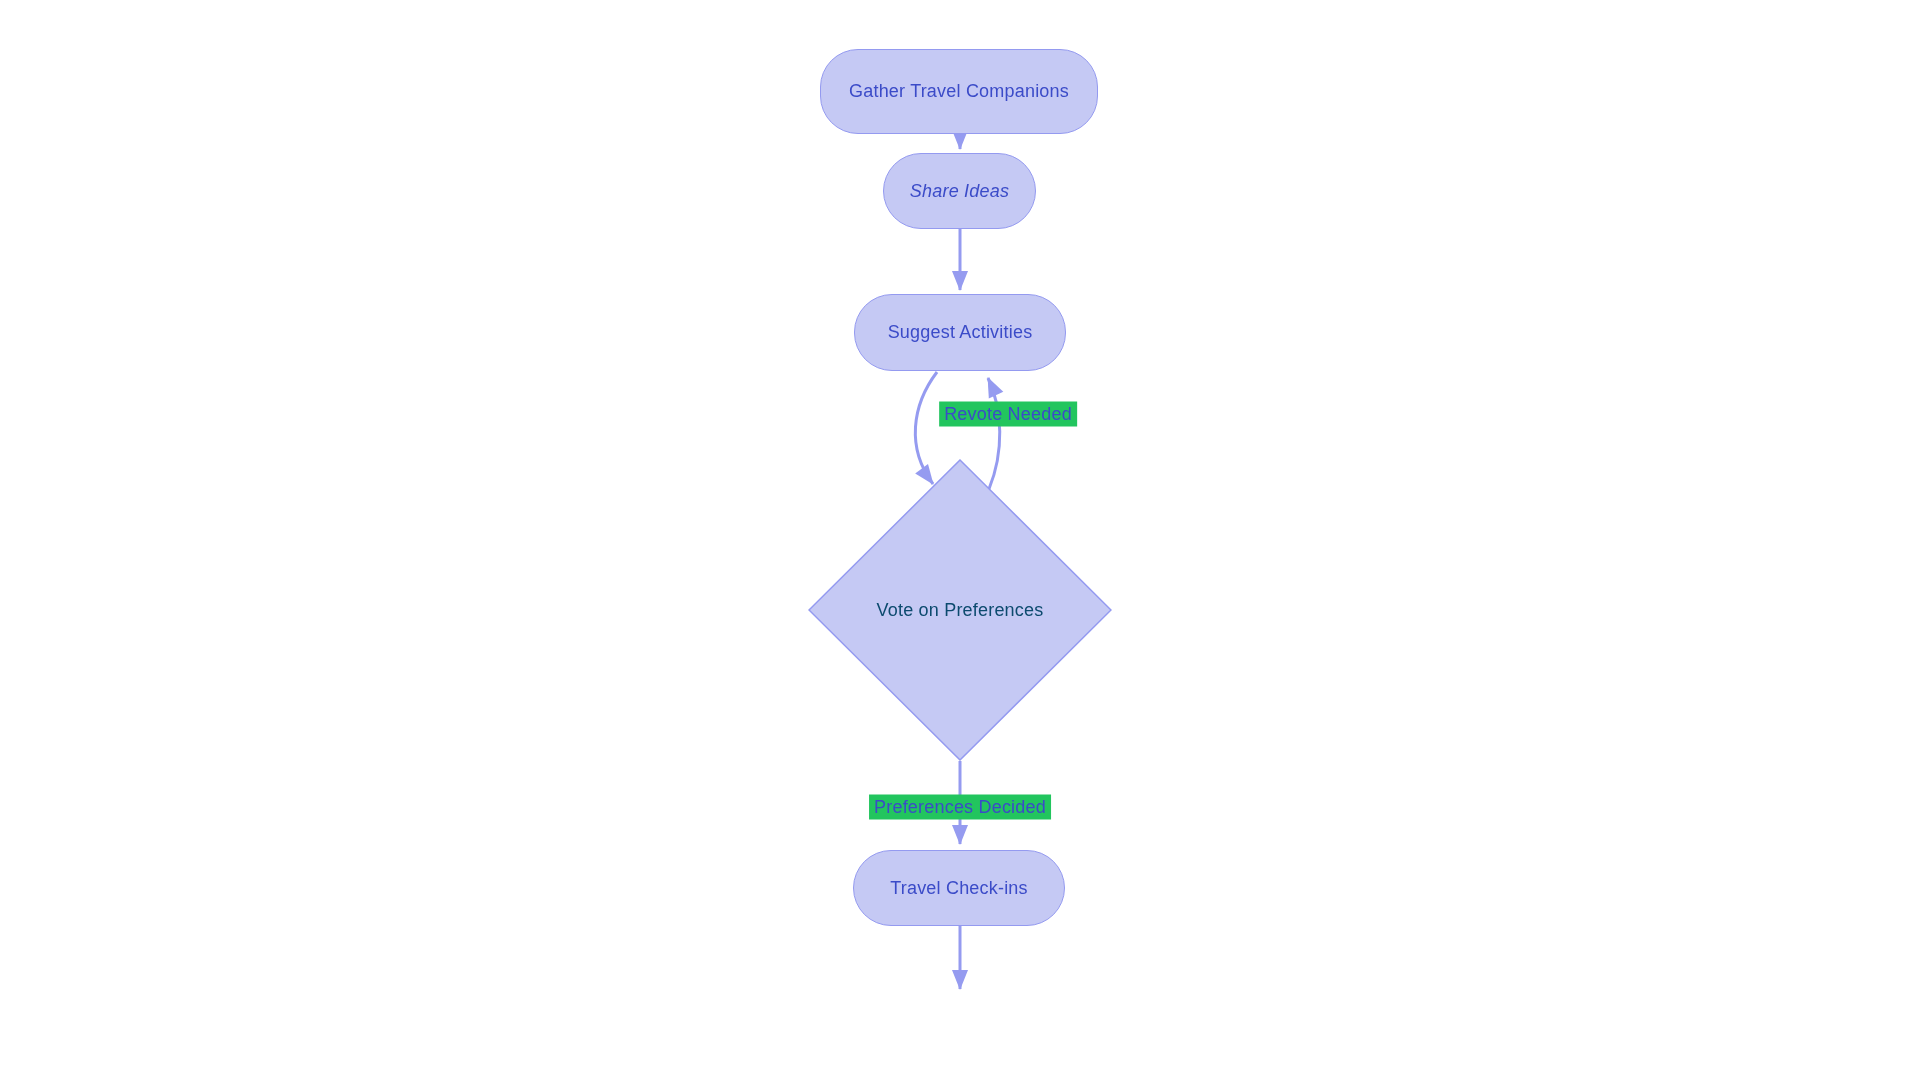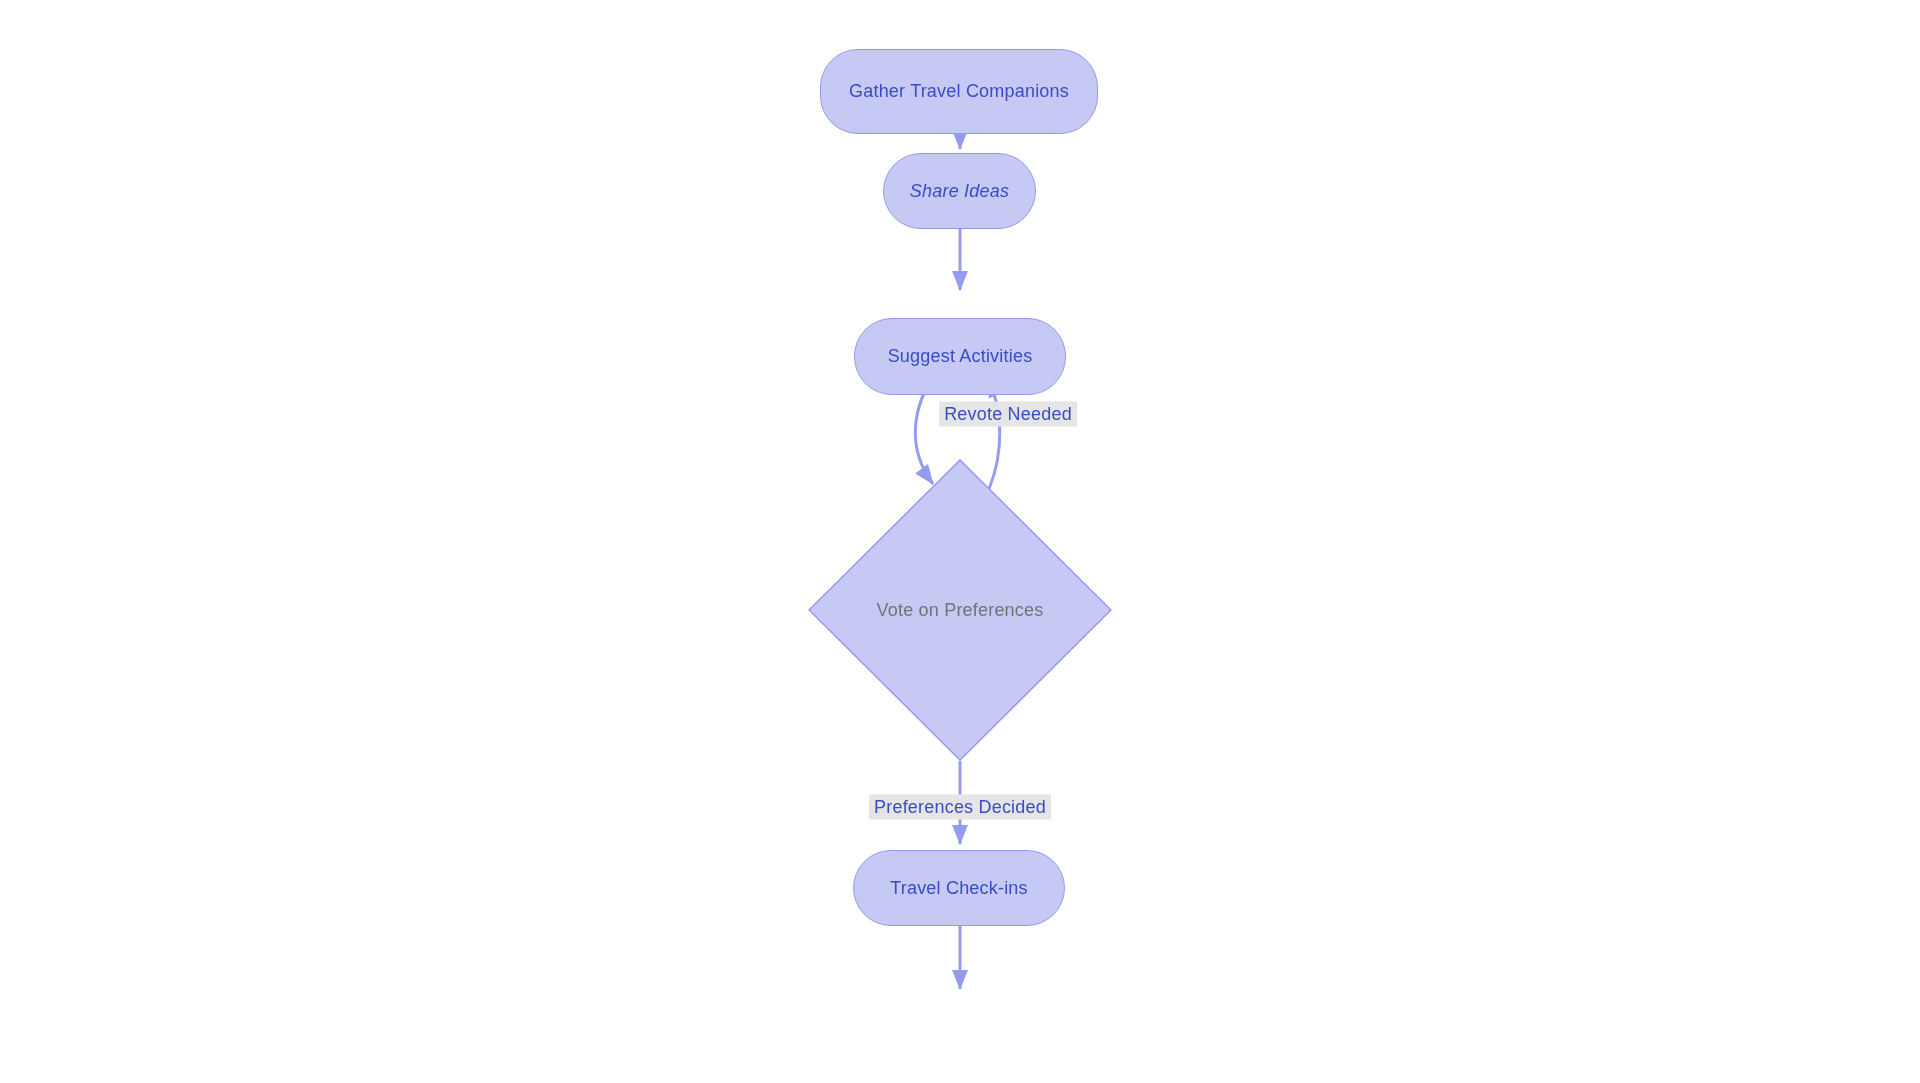--- a/index.html
+++ b/index.html
@@ -32,45 +32,45 @@
     border: 1.5px solid #949af0;
     color: #3b4bc8;
     font-size: 18px;
     letter-spacing: 0.2px;
     text-align: center;
     white-space: nowrap;
   }
   .pill { border-radius: 38px; }
   .node-gather   { left: 820px; top: 10px;  width: 278px; height: 85px; margin-top: 39px; }
   .node-share    { left: 883px; top: 153px; width: 153px; height: 76px; font-style: italic; }
-  .node-suggest  { left: 854px; top: 294px; width: 212px; height: 77px; margin-top: 24px; }
+  .node-suggest  { left: 854px; top: 294px; width: 212px; height: 77px; }
   .node-checkins { left: 853px; top: 850px; width: 212px; height: 76px; }
   .node-finalize { left: 865px; top: 993px; width: 190px; height: 77px; }
 
   .diamond-wrap {
     position: absolute;
     left: 808px; top: 459px;
     width: 304px; height: 302px;
     z-index: 2;
   }
   .diamond-wrap svg { display: block; }
   .diamond-label {
     position: absolute;
     left: 50%; top: 50%;
     transform: translate(-50%, -50%);
-    color: #737373;
+    color: #0c4a6e;
     font-size: 18px;
     letter-spacing: 0.2px;
     white-space: nowrap;
   }
   .edge-label {
     position: absolute;
     z-index: 3;
     transform: translate(-50%, -50%);
-    background: #e5e5e5;
+    background: #22c55e;
     padding: 2px 5px;
     color: #3b4bc8;
     font-size: 18px;
     letter-spacing: 0.2px;
     white-space: nowrap;
   }
   .edge-label-revote  { left: 1008px; top: 414px; }
   .edge-label-decided { left: 960px;  top: 807px; text-align: right; }
 
   .edge-layer path.edge {

